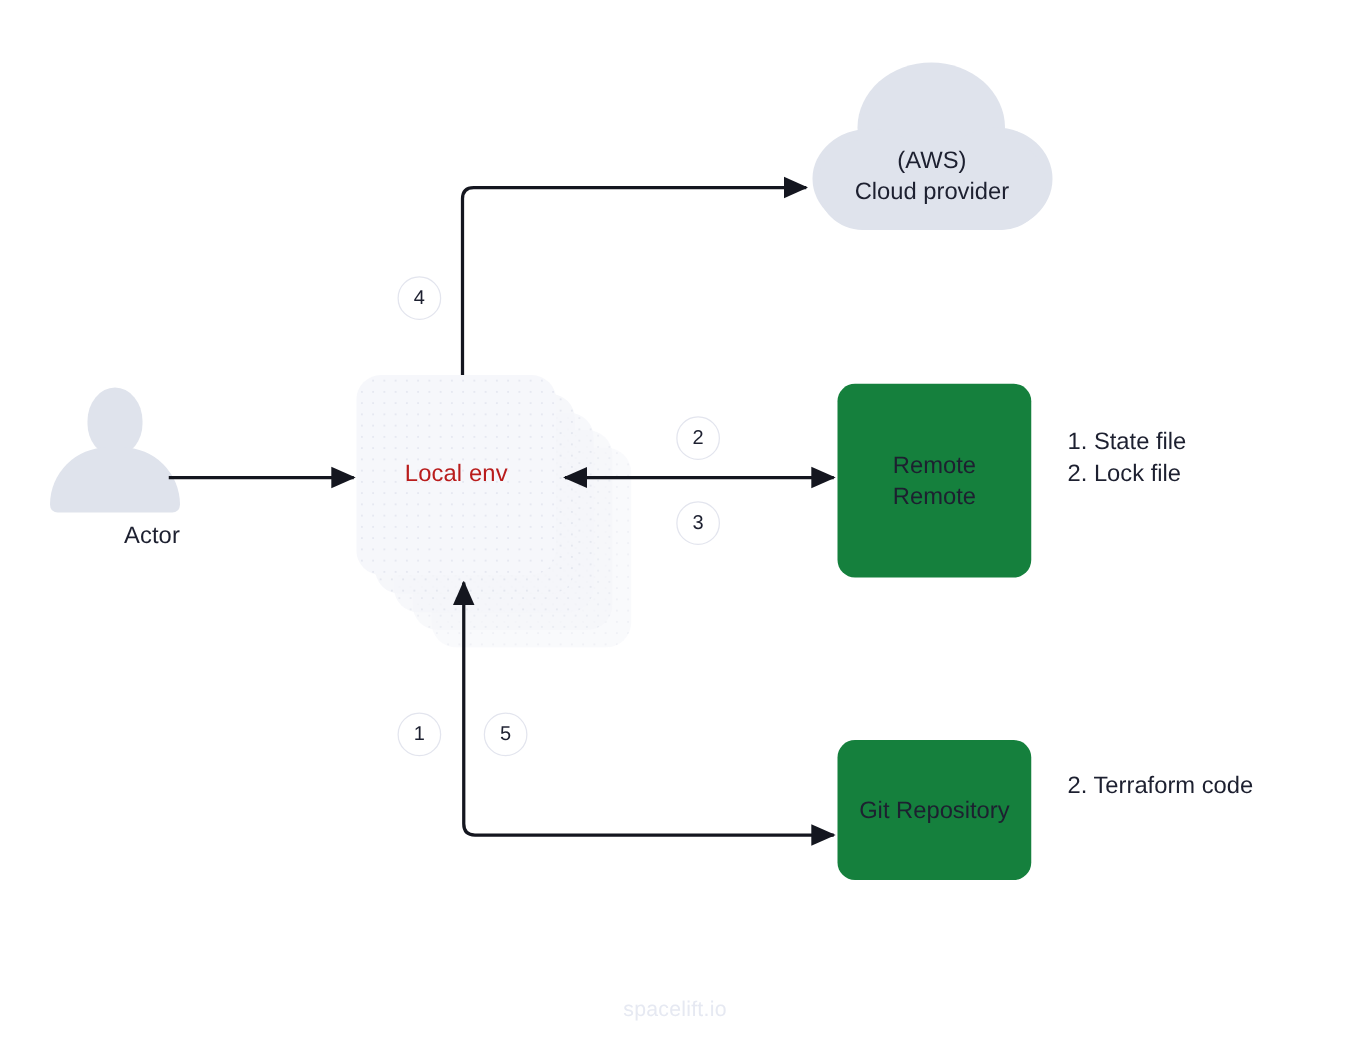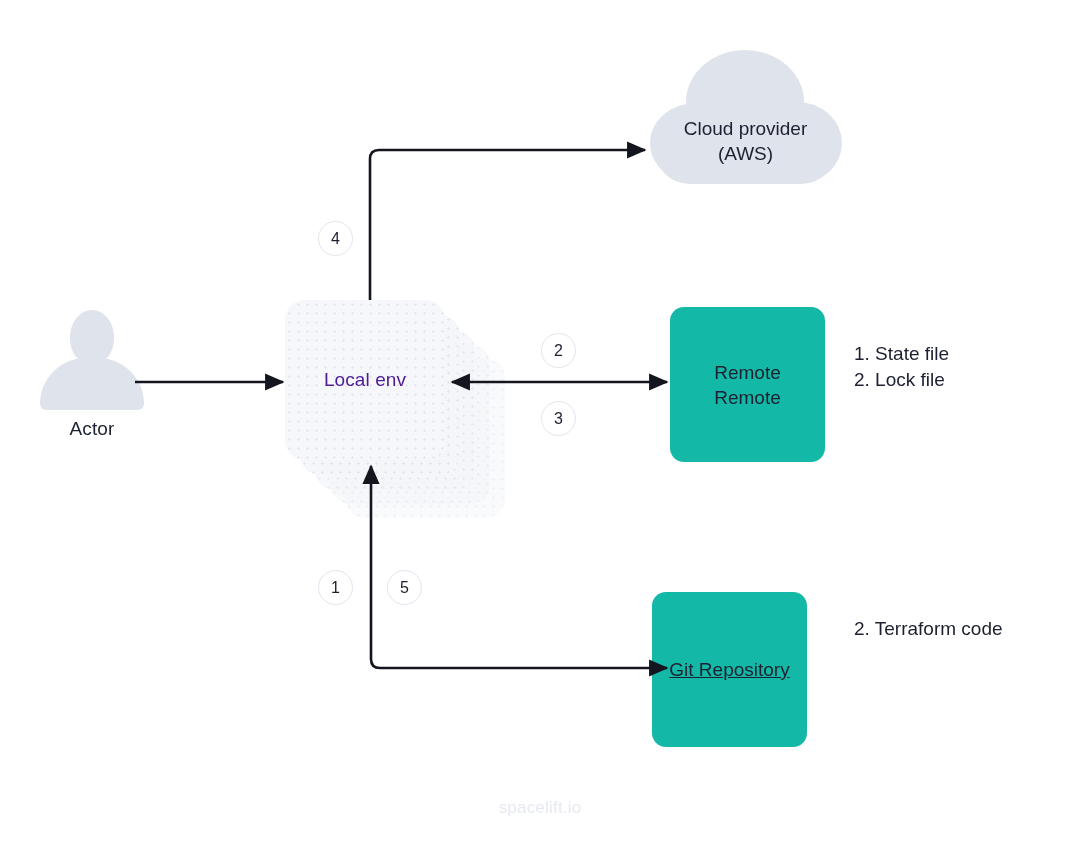--- a/index.html
+++ b/index.html
@@ -33,21 +33,21 @@
     position: absolute;
     left: 0px; top: 48px;
     width: 104px; height: 52px;
     background: #dfe3ec;
     border-radius: 52px 52px 7px 7px;
   }
   .actor-label {
     position: absolute;
     left: 0; top: 108px;
     width: 104px;
-    text-align: center;
+    text-align: right;
     font-size: 19px;
     color: #1d2030;
     letter-spacing: .1px;
   }
 
   
   #localenv-group { left: 285px; top: 300px; width: 240px; height: 225px; }
   .stack-card {
     position: absolute;
     width: 160px; height: 160px;
@@ -65,21 +65,21 @@
     background-color: #f6f7fb;
     background-image: radial-gradient(#e6e8f1 1px, transparent 1.1px);
     background-size: 9px 9px;
   }
   .localenv-label {
     position: absolute;
     left: 0; top: 0;
     width: 160px; height: 160px;
     display: flex; align-items: center; justify-content: center;
     font-size: 19px;
-    color: #4c1d95;
+    color: #b91c1c;
     letter-spacing: .1px;
   }
 
   
   #cloud-group { left: 648px; top: 50px; width: 195px; height: 138px; }
   .cloud-lobe { position: absolute; background: #dfe3ec; border-radius: 50%; }
   .cl-top   { left: 38px;  top: 0px;  width: 118px; height: 104px; }
   .cl-left  { left: 2px;   top: 53px; width: 92px;  height: 80px; }
   .cl-right { left: 104px; top: 52px; width: 90px;  height: 82px; }
   .cl-base  {
@@ -92,32 +92,32 @@
     width: 195px;
     text-align: center;
     font-size: 19px;
     line-height: 25px;
     color: #1d2030;
     z-index: 3;
   }
 
   
   .plain-box {
-    background: #14b8a6;
+    background: #15803d;
     border-radius: 14px;
     display: flex;
     align-items: center;
     justify-content: center;
     text-align: center;
     font-size: 19px;
     line-height: 25px;
     color: #1d2030;
   }
   #remote-backend-box { left: 670px; top: 307px; width: 155px; height: 155px; }
-  #git-repo-box { left: 652px; top: 592px; width: 155px; height: 155px; text-decoration: underline; }
+  #git-repo-box { left: 670px; top: 592px; width: 155px; height: 112px; }
   .overflow-label {
     white-space: nowrap;
     overflow: visible;
   }
 
   
   .annotation {
     font-size: 19px;
     line-height: 26px;
     color: #1d2030;
@@ -200,22 +200,22 @@
     <div class="stack-card sc1"></div>
     <div class="localenv-label">Local env</div>
   </div>
 
   <div class="abs" id="cloud-group">
     <div class="cloud-lobe cl-top"></div>
     <div class="cloud-lobe cl-left"></div>
     <div class="cloud-lobe cl-right"></div>
     <div class="cloud-lobe cl-base"></div>
     <div class="cloud-label">
+      <div>(AWS)</div>
       <div>Cloud provider</div>
-      <div>(AWS)</div>
     </div>
   </div>
 
   <div class="abs plain-box" id="remote-backend-box">
     <div>
       <div>Remote</div>
       <div>Remote</div>
     </div>
   </div>
 

